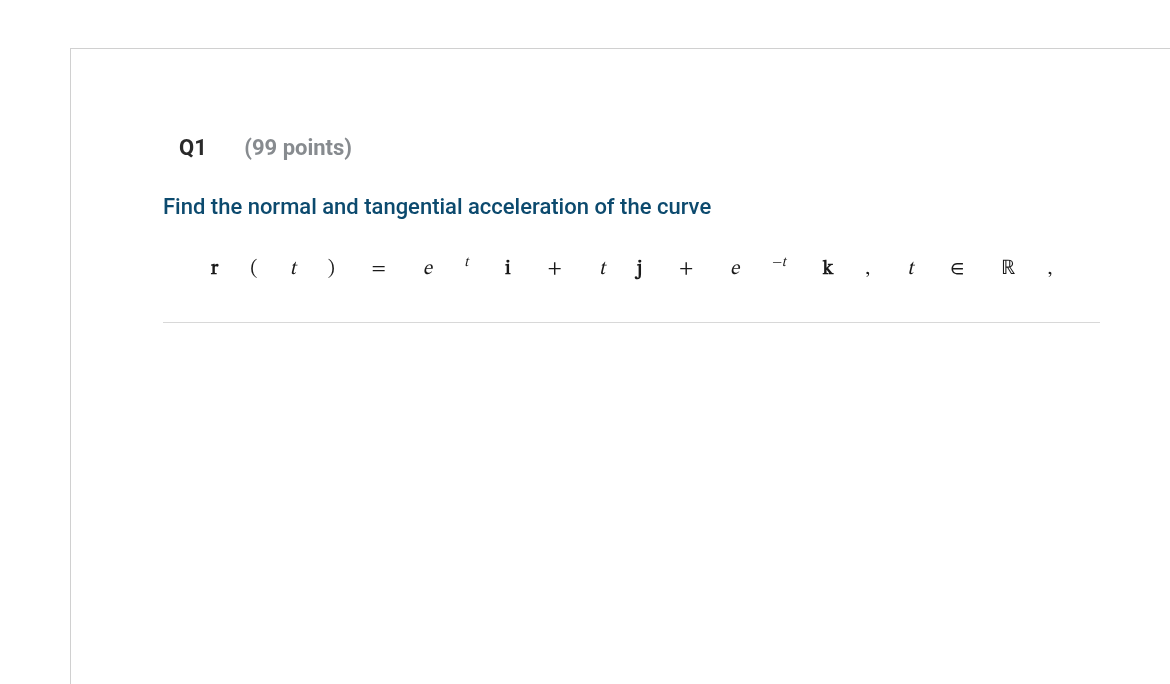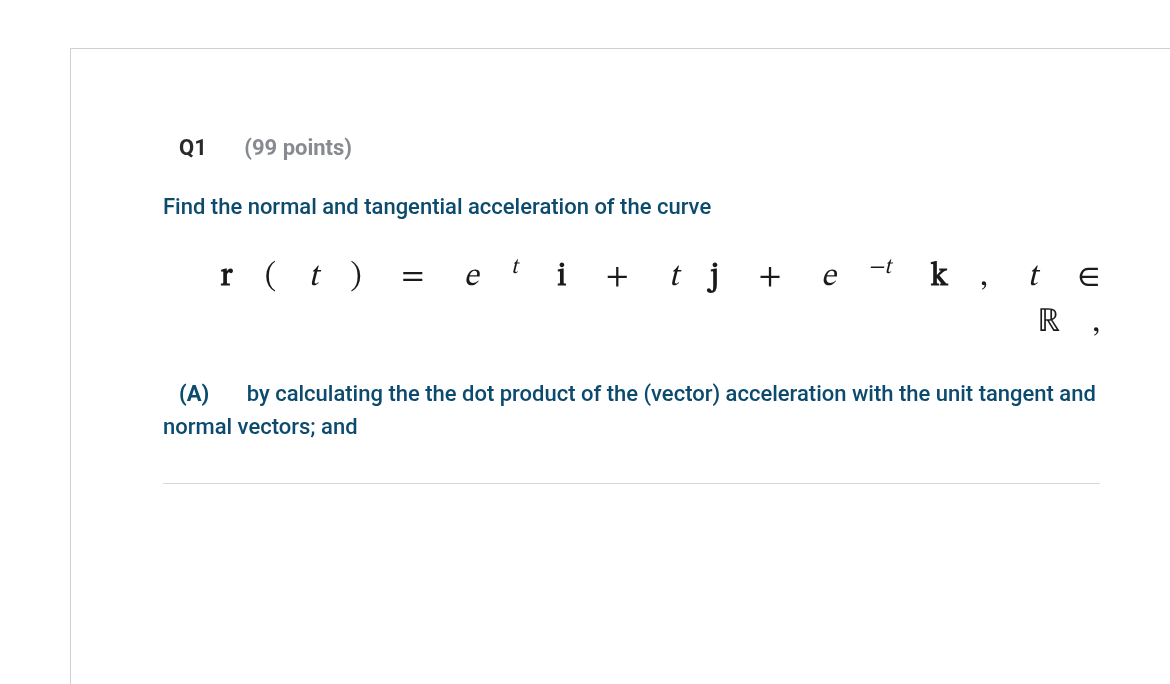--- a/index.html
+++ b/index.html
@@ -37,23 +37,23 @@
       font-size: 22px;
       color: #0c4a6e;
       line-height: 1.5;
       margin-bottom: 24px;
       font-weight: 500;
     }
     .paragraph strong {
       font-weight: 700;
     }
     .equation-block {
-      text-align: right;
+      text-align: center;
       font-family: "Cambria Math", "STIX Two Math", "Latin Modern Math", "Times New Roman", serif;
-      font-size: 32px;
+      font-size: 20px;
       margin: 30px 0 34px 0;
       color: #1a1a1a;
     }
     .equation-block .bold {
       font-weight: 700;
     }
     .equation-block sup {
       font-size: 0.7em;
       vertical-align: 0.55em;
       font-style: italic;
@@ -88,21 +88,18 @@
       <span class="points">(99 points)</span>
     </div>
 
     <p class="paragraph">Find the normal and tangential acceleration of the curve</p>
 
     <div class="equation-block">
       <span class="bold rt">r</span><span class="rt">(</span><span class="it">t</span><span class="rt">)</span><span class="rt"> = </span><span class="it">e</span><sup>t</sup><span class="bold rt"> i</span><span class="rt"> + </span><span class="it">t</span><span class="bold rt">j</span><span class="rt"> + </span><span class="it">e</span><sup>−t</sup><span class="bold rt"> k</span><span class="rt">, </span><span class="it">t</span><span class="rt"> ∈ </span><span class="rt bb">ℝ</span><span class="rt">,</span>
     </div>
 
 
-    <p class="paragraph">
-      <strong>(A)</strong><span> by calculating the the dot product of the (vector) acceleration with the unit tangent and normal vectors; and</span>
-    </p>
 
 
     <hr class="divider">
 
   </div>
 </div>
 
 </body></html>

